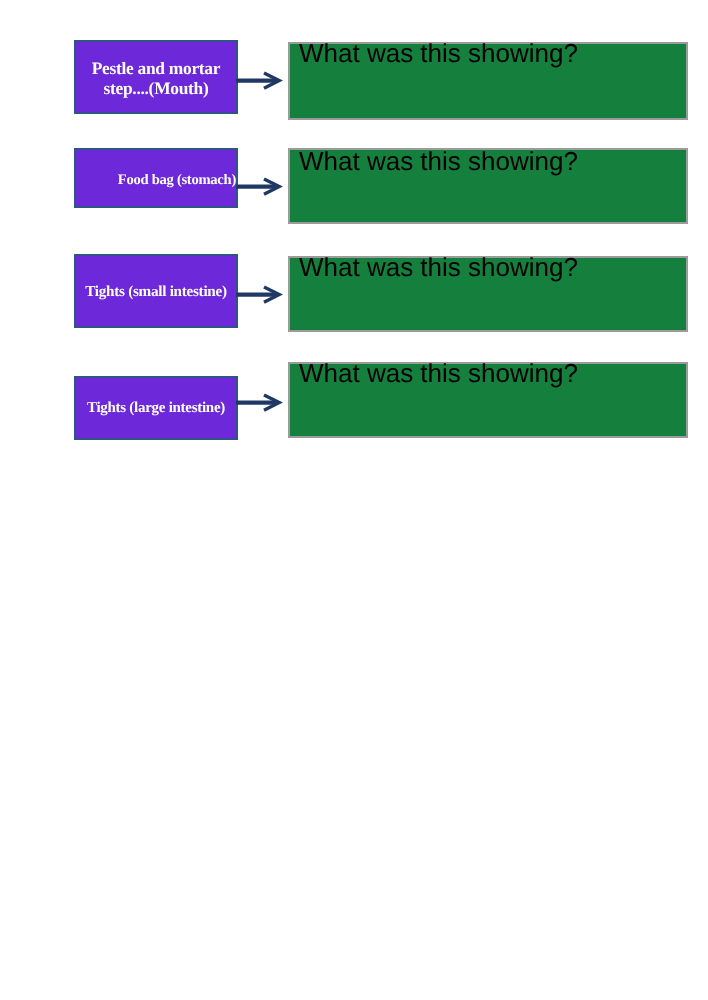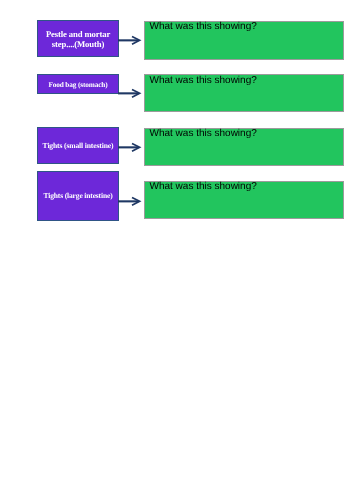--- a/index.html
+++ b/index.html
@@ -13,35 +13,35 @@
   
   .stage-box{position:absolute;left:37px;width:82px;
              background:#6d28d9;border:1px solid #2F5586;box-sizing:border-box;
              color:#ffffff;font-family:"Liberation Serif",serif;font-weight:bold;
              letter-spacing:-0.14px;text-align:center;
              display:flex;align-items:center;justify-content:center;}
   .stage-box > span{display:block;width:100%;position:relative;top:0.6px;}
   .stage-box.up > span{top:-0.2px;}
 
   .stage-1{top:20px;   height:37.4px;font-size:8.70px;line-height:10.0px;}
-  .stage-2{top:74.2px; height:20px;font-size:7.30px;line-height:9px;}
+  .stage-2{top:74.2px; height:30px;font-size:7.30px;line-height:9px;text-align:right;}
   .stage-3{top:127.2px;height:36.8px;font-size:7.60px;line-height:9px;}
-  .stage-4{top:171px;height:50px;font-size:7.50px;line-height:9px;}
+  .stage-4{top:188px;height:32px;font-size:7.50px;line-height:9px;}
 
   
   .arrow{position:absolute;left:118px;}
   .arrow-1{top:33px;}
   .arrow-2{top:86px;}
   .arrow-3{top:140px;}
   .arrow-4{top:194px;}
 
   
   .answer-box{position:absolute;left:144px;width:199.6px;
-              background:#22c55e;border:1px solid #9B9B9B;box-sizing:border-box;
-              font-family:"Liberation Sans",sans-serif;font-size:10px;
+              background:#15803d;border:1px solid #9B9B9B;box-sizing:border-box;
+              font-family:"Liberation Sans",sans-serif;font-size:13px;
               color:#000000;padding:1.2px 0 0 4.5px;line-height:8px;}
   .answer-1{top:21.1px; height:38.6px;}
   .answer-2{top:74.4px; height:37.8px;}
   .answer-3{top:127.8px;height:37.9px;}
   .answer-4{top:181.2px;height:37.8px;}
 </style>
 </head>
 <body>
 
 <div class="page">

